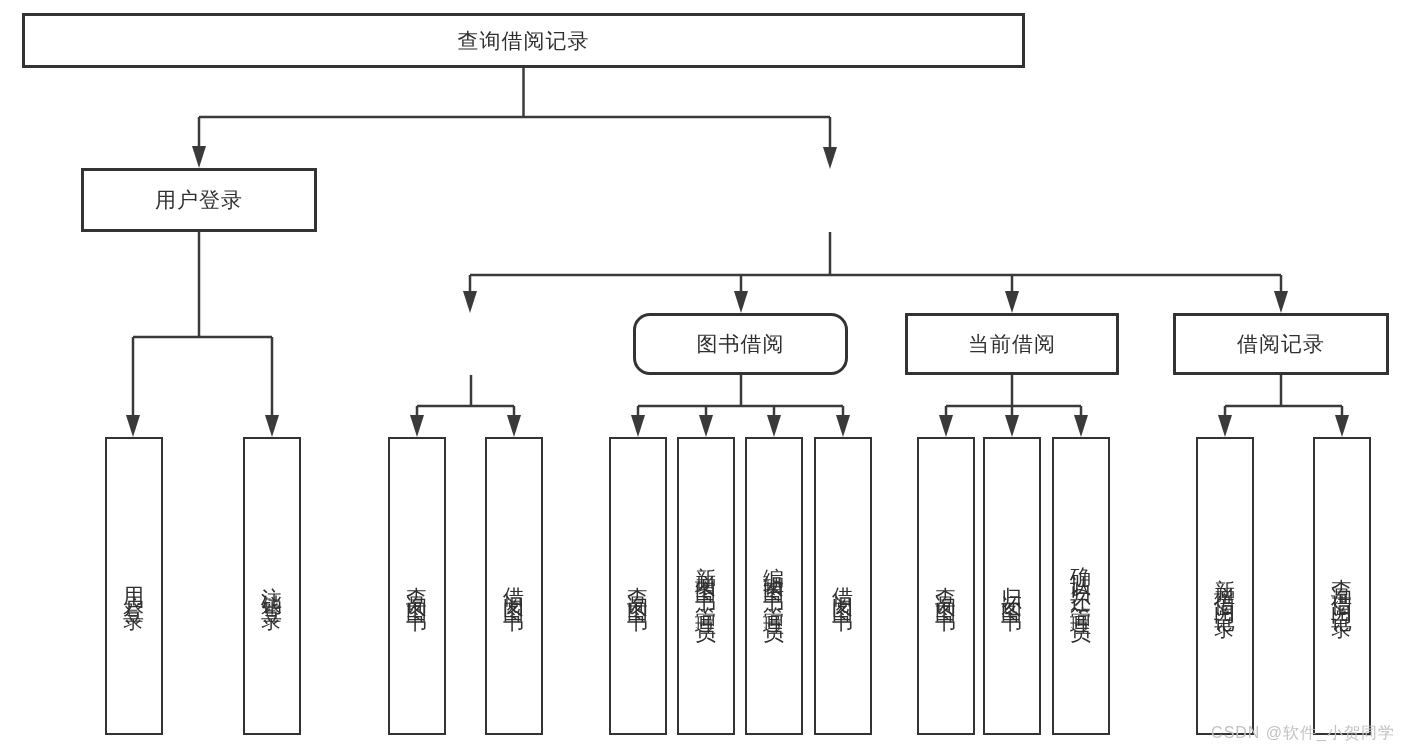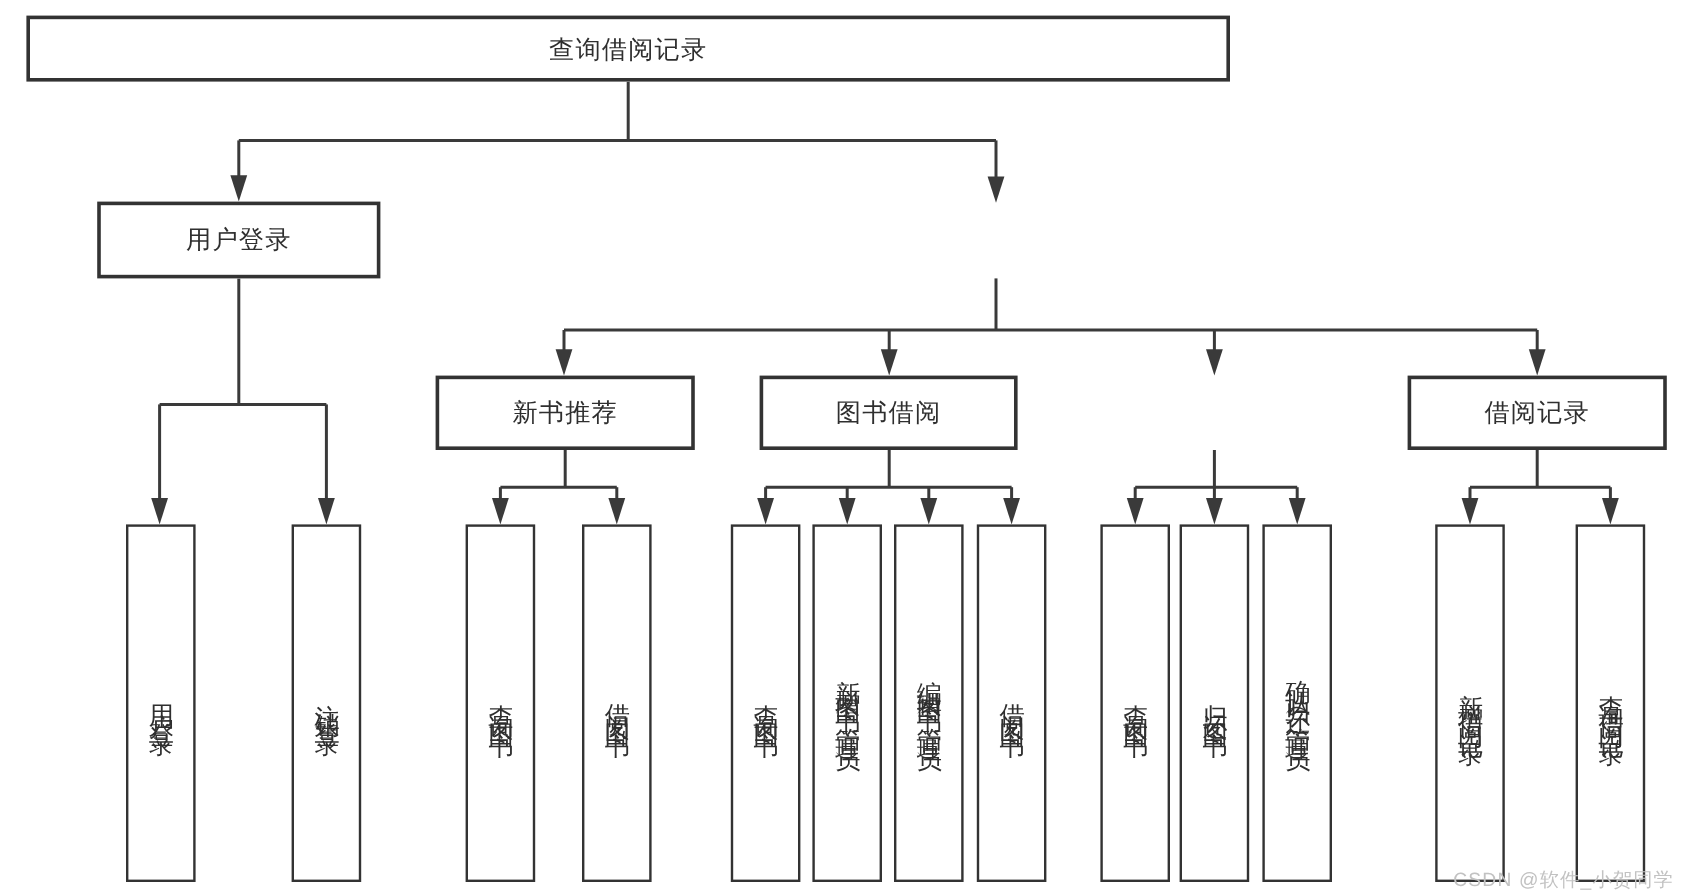--- a/index.html
+++ b/index.html
@@ -129,22 +129,22 @@
       <polygon points="1074,415 1088,415 1081,437"></polygon>
       <polygon points="1218,415 1232,415 1225,437"></polygon>
       <polygon points="1335,415 1349,415 1342,437"></polygon>
     </g>
   </svg>
 
   <div class="node" style="left:22px; top:13px; width:1003px; height:55px;">查询借阅记录</div>
 
   <div class="node" style="left:81px; top:168px; width:236px; height:64px;">用户登录</div>
 
-  <div class="node" style="left:363px; top:313px; width:216px; height:62px;">新书推荐</div>
-  <div class="node" style="left:633px; top:313px; width:215px; height:62px;">图书借阅</div>
+  <div class="node" style="left:633px; top:313px; width:215px; height:62px;border-radius:17px;">图书借阅</div>
+  <div class="node" style="left:905px; top:313px; width:214px; height:62px;">当前借阅</div>
   <div class="node" style="left:1173px; top:313px; width:216px; height:62px;">借阅记录</div>
 
   <div class="vnode" style="left:105px;">用户登录</div>
   <div class="vnode" style="left:243px;">注销登录</div>
 
   <div class="vnode" style="left:388px;">查询图书</div>
   <div class="vnode" style="left:485px;">借阅图书</div>
 
   <div class="vnode" style="left:609px;">查询图书</div>
   <div class="vnode" style="left:677px;">新增图书（管理员）</div>

